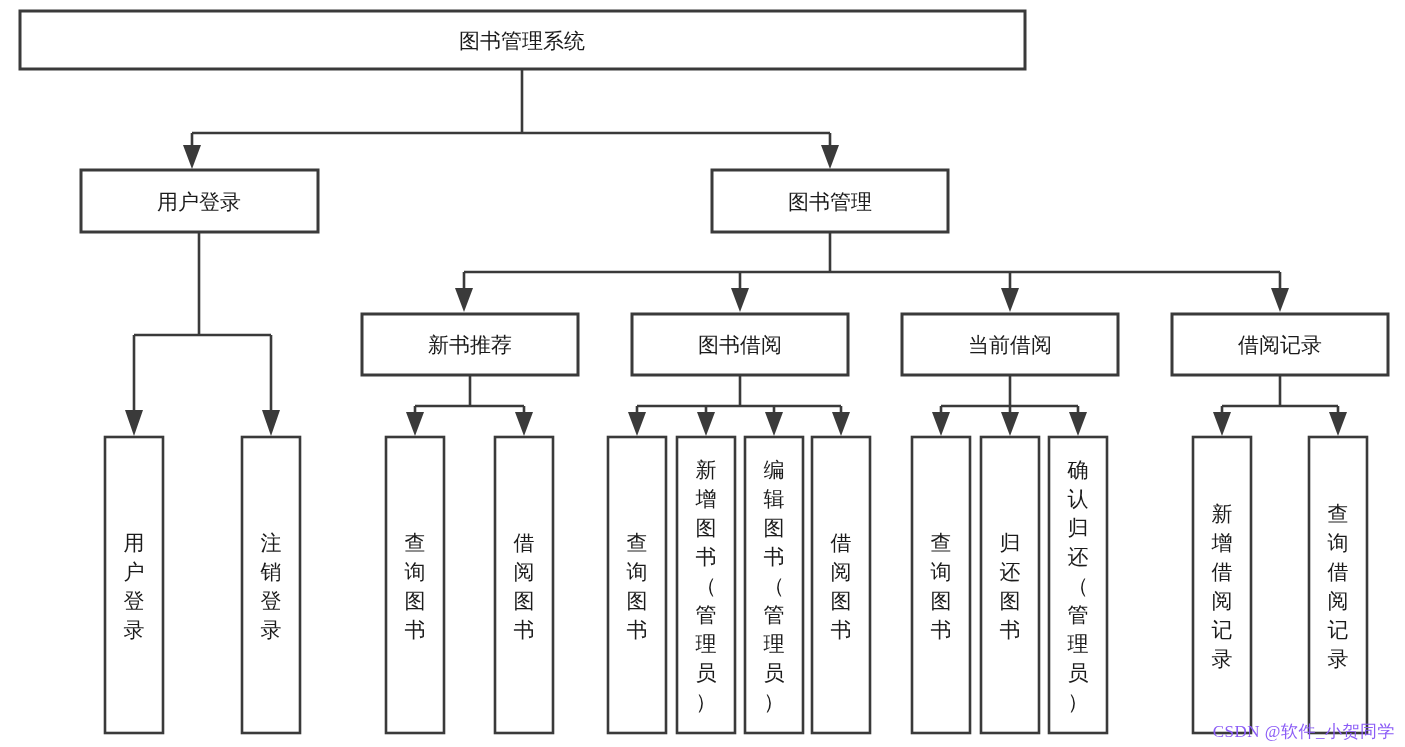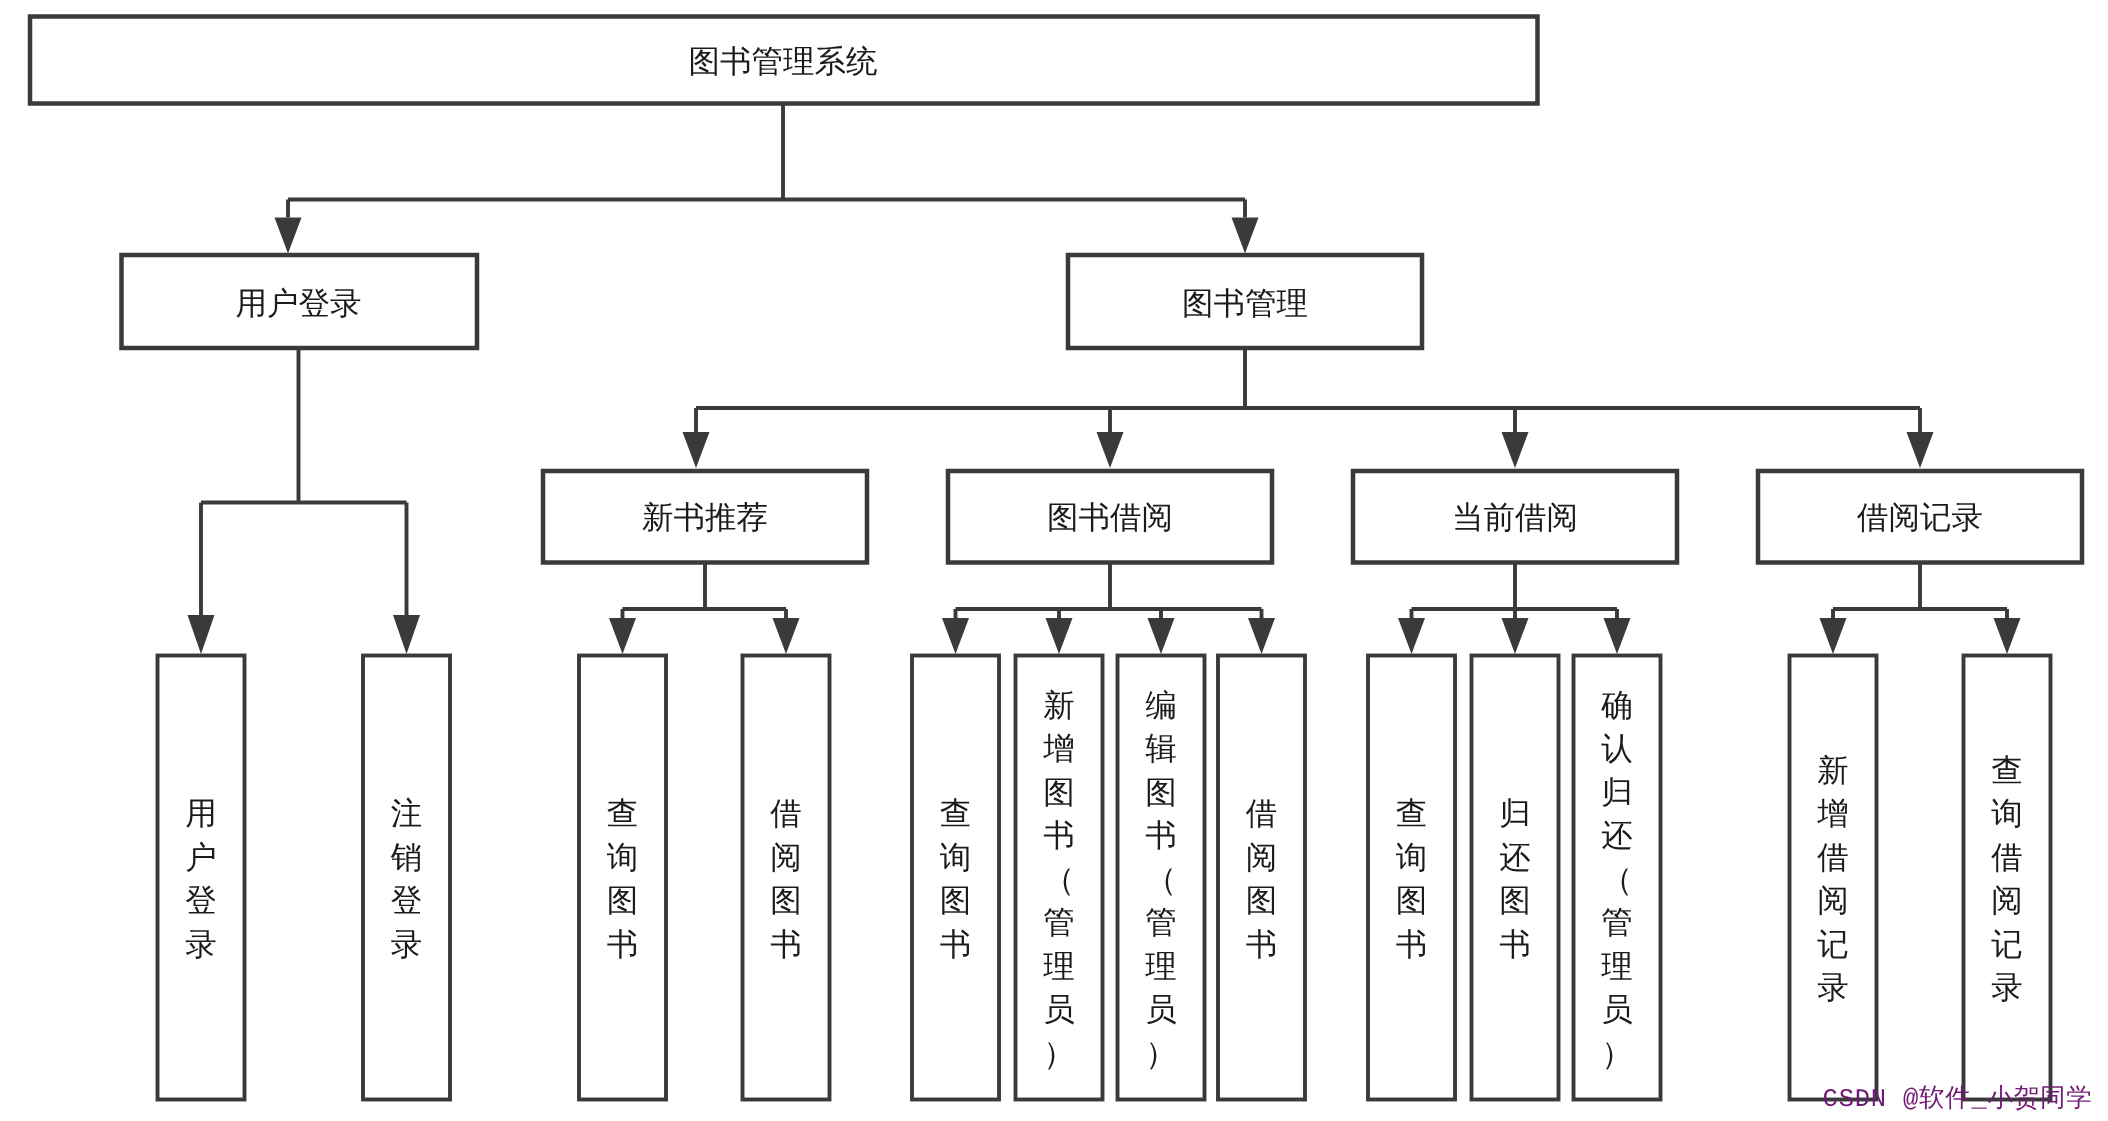--- a/index.html
+++ b/index.html
@@ -53,23 +53,23 @@
   .leaf-label {
     fill: #1b1b1b;
     font-family: "DejaVu Sans", "Liberation Sans", sans-serif;
     font-size: 21px;
     text-anchor: middle;
   }
   .watermark {
     position: absolute;
     right: 10px;
     bottom: 4px;
-    font-family: Liberation Mono, monospace;
+    font-family: Liberation Serif, serif;
     font-size: 17px;
-    color: #701a75;
+    color: #8b5cf6;
     letter-spacing: 0.5px;
     white-space: nowrap;
     user-select: none;
   }
 </style>
 </head>
 <body>
 
 <svg id="diagram" viewBox="0 0 1405 747" xmlns="http://www.w3.org/2000/svg">
 

